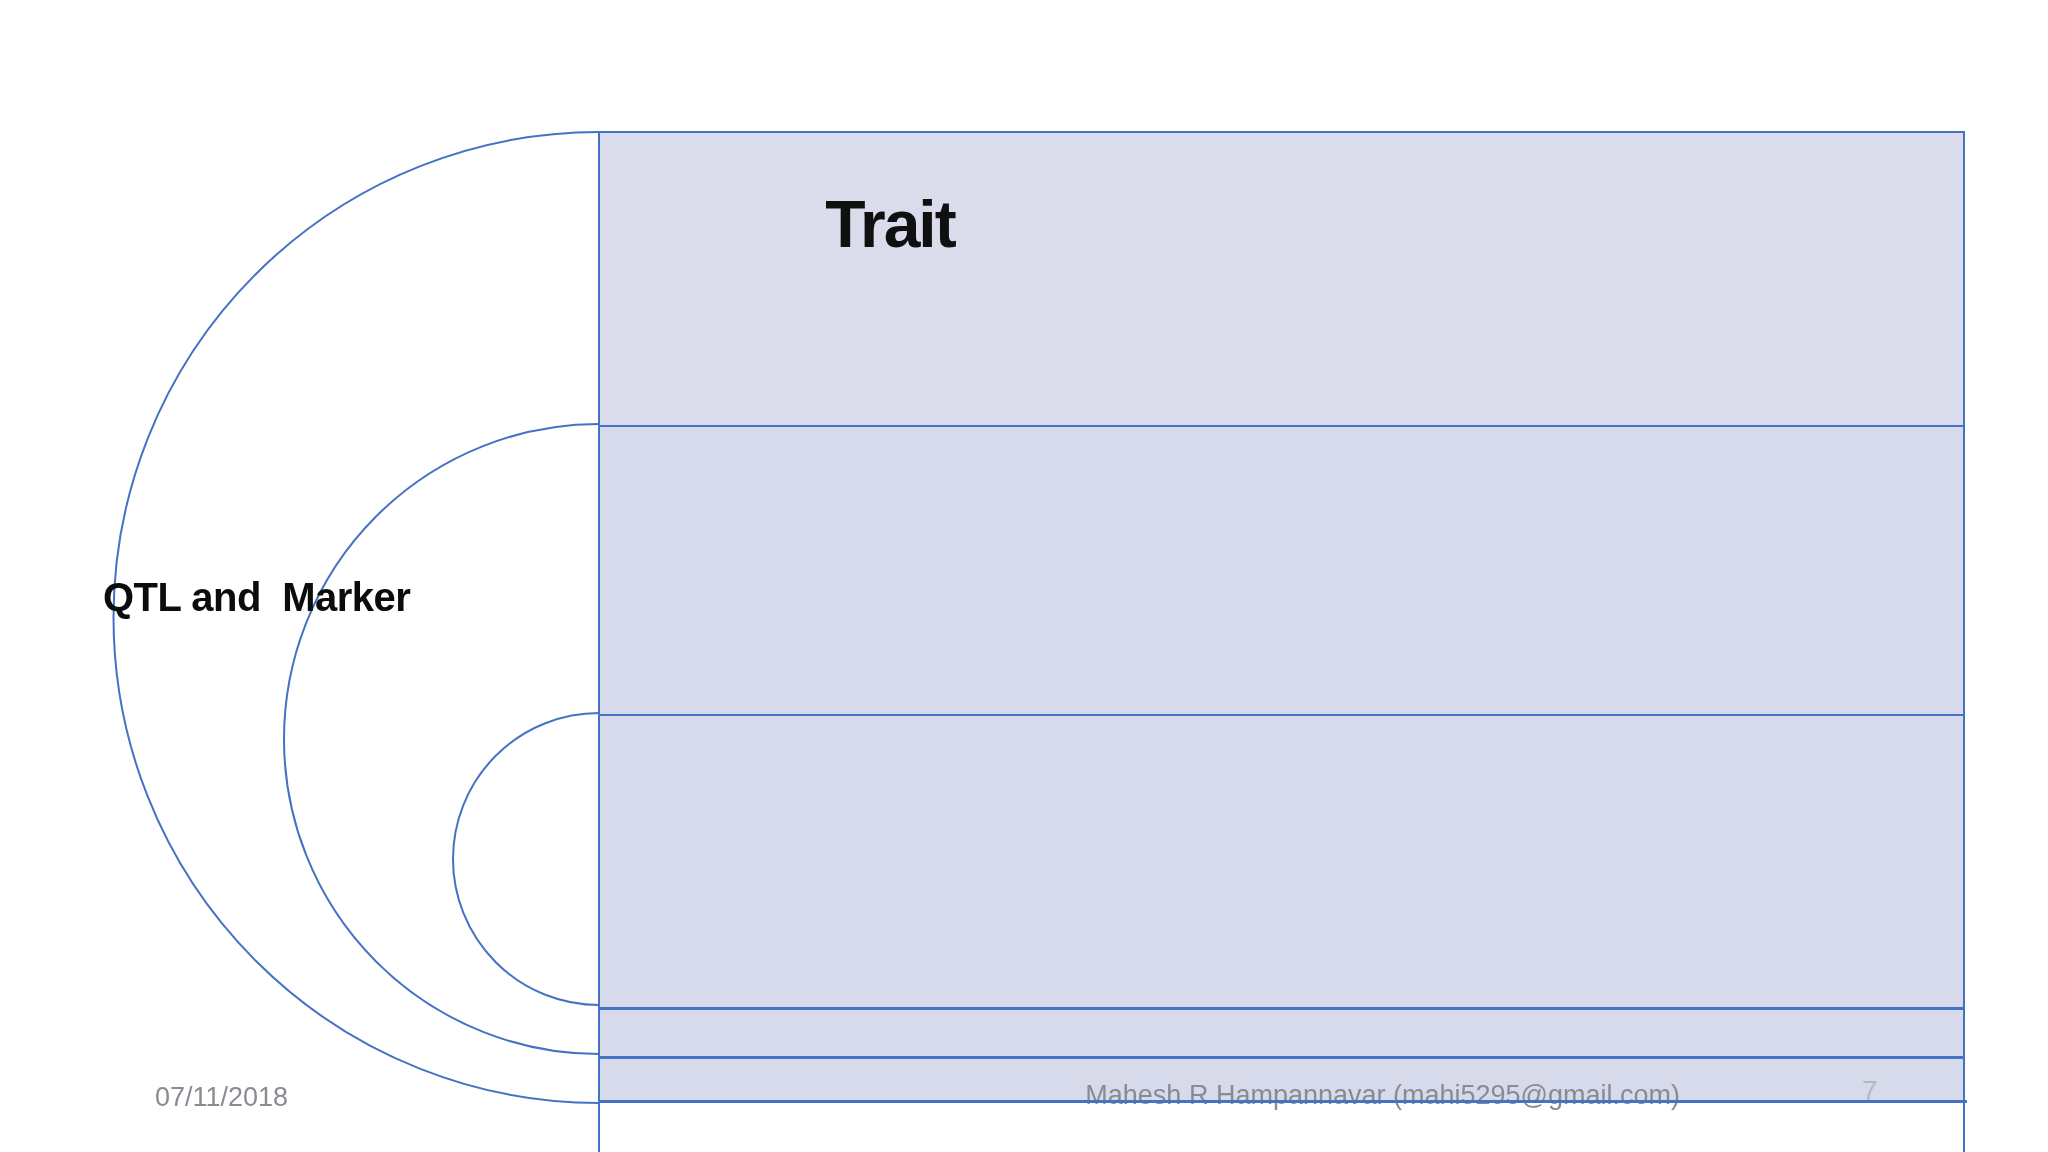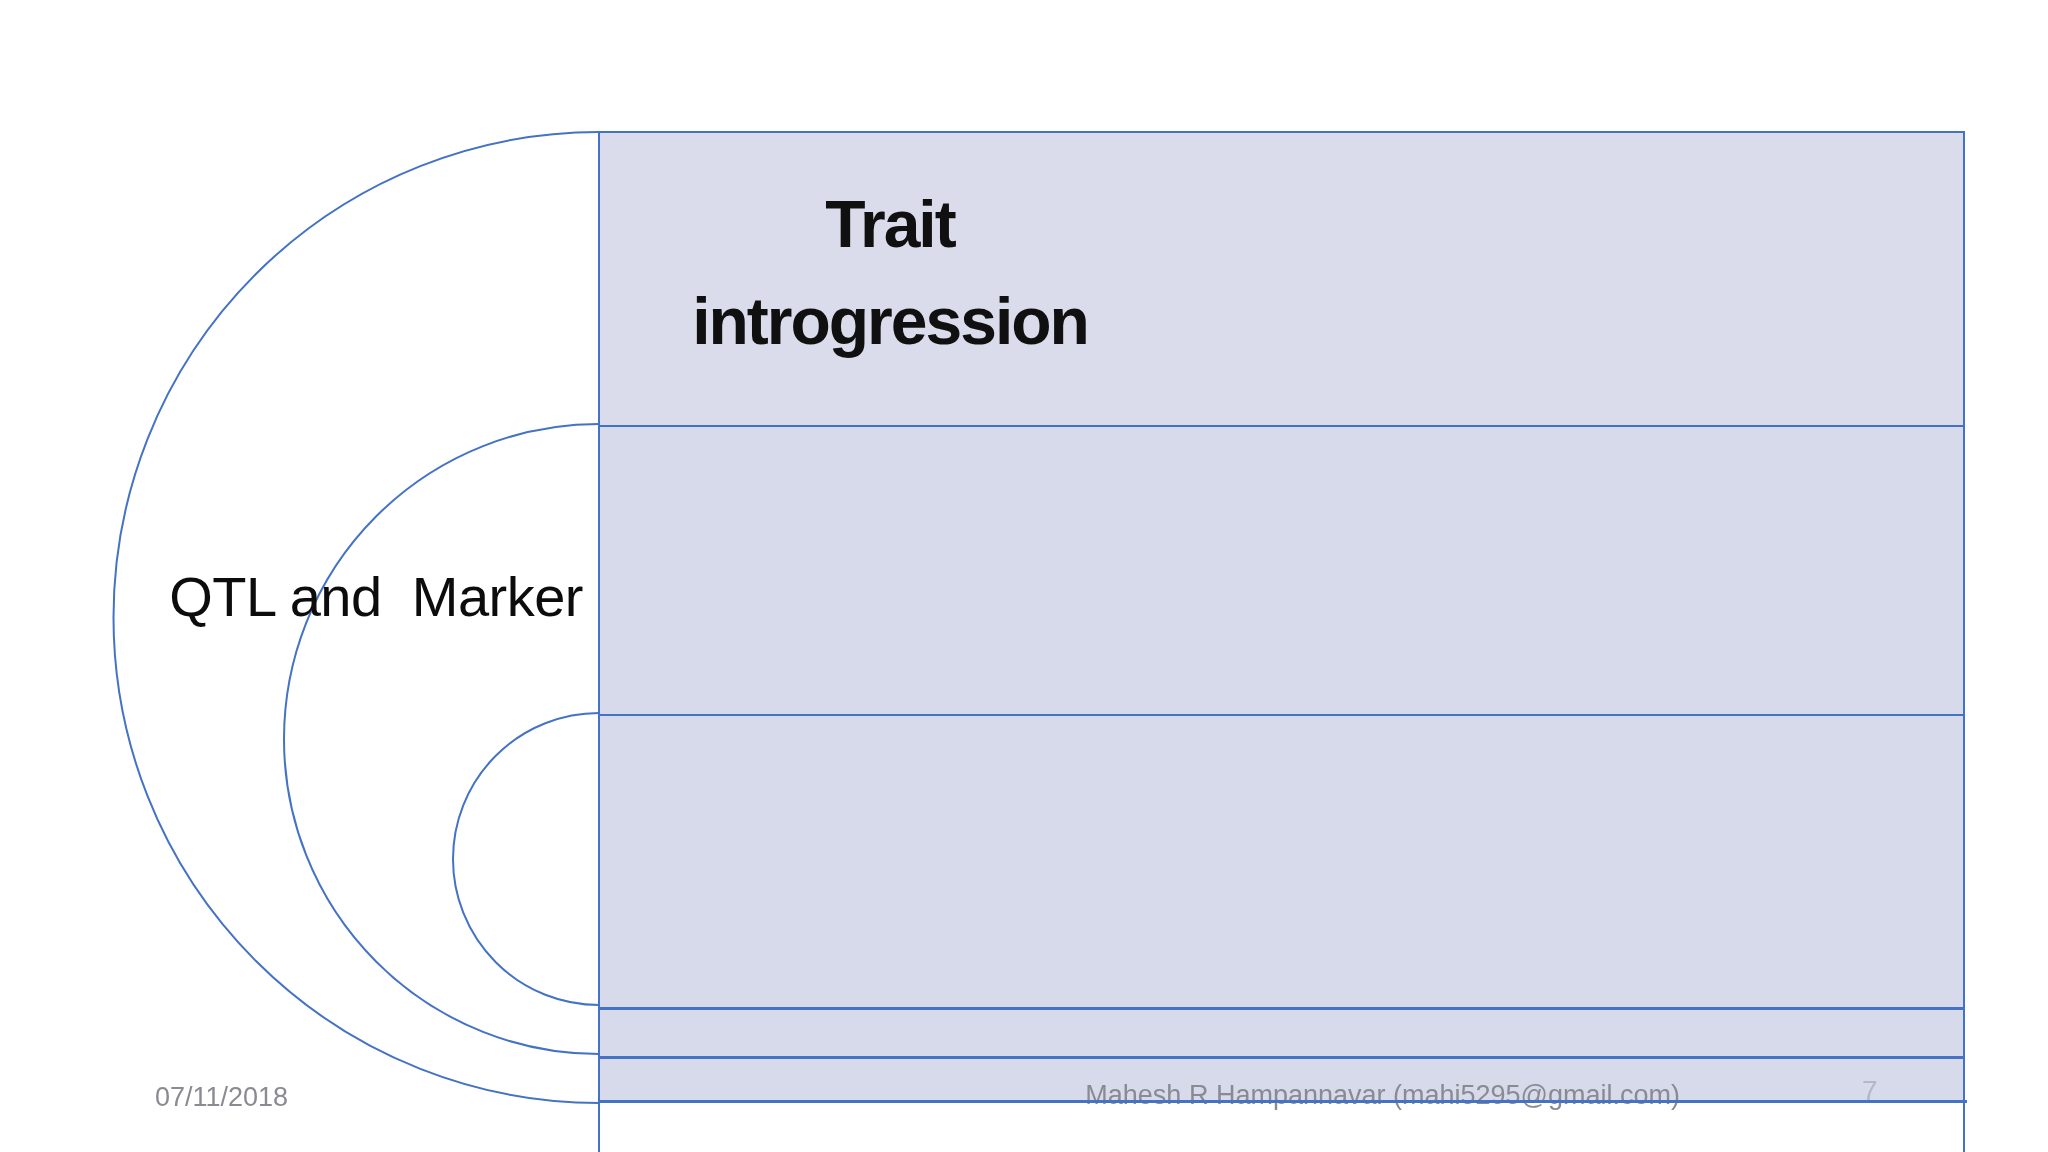--- a/index.html
+++ b/index.html
@@ -26,22 +26,22 @@
   .t2{left:48px;top:329px;width:500px;font-size:70px;line-height:105px;letter-spacing:-2px;}
 
   .bullets{position:absolute;width:665px;font-size:58px;line-height:76px;letter-spacing:-1px;}
   .b2{left:690px;top:312px;}
   .bullet-item{display:flex;align-items:flex-start;margin-bottom:16px;}
   .dot{flex:0 0 42px;font-size:52px;line-height:76px;}
   .bt{flex:1 1 auto;}
 
   .lbl{
     position:absolute;left:103px;top:557px;width:480px;z-index:1;
-    font-size:56px;font-weight:normal;line-height:80px;letter-spacing:-0.5px;
-    text-align:right;color:#0c0c0c;
+    font-size:40px;font-weight:bold;line-height:80px;letter-spacing:-0.5px;
+    text-align:left;color:#0c0c0c;
   }
   .lbl div{white-space:pre;}
 
   .bottomline{position:absolute;left:598px;top:1100px;width:1369px;height:3px;background:var(--accent,#4472c4);z-index:3;}
 
   .date{position:absolute;left:155px;top:1082px;font-size:27px;color:var(--muted,#8a8a92);z-index:2;}
   .footer{position:absolute;left:300px;top:1080px;width:1380px;text-align:right;font-size:27px;color:var(--muted,#8a8a92);z-index:2;}
   .pagenum{position:absolute;left:1862px;top:1075px;font-size:28px;color:var(--page-num,#b4b8c4);z-index:2;}
 </style>
 </head>
@@ -57,21 +57,20 @@
 
   <div class="lbl">
     <div>QTL and  Marker</div>
   </div>
 
   <div class="table">
 
     <div class="row row1">
       <div class="title t1">
         <div>Trait</div>
-        <div>introgression</div>
       </div>
     </div>
 
     <div class="row row2">
       <div class="title t2">
         <div>Positional</div>
         <div>Mapping</div>
       </div>
       <div class="bullets b2">
         <div class="bullet-item">

